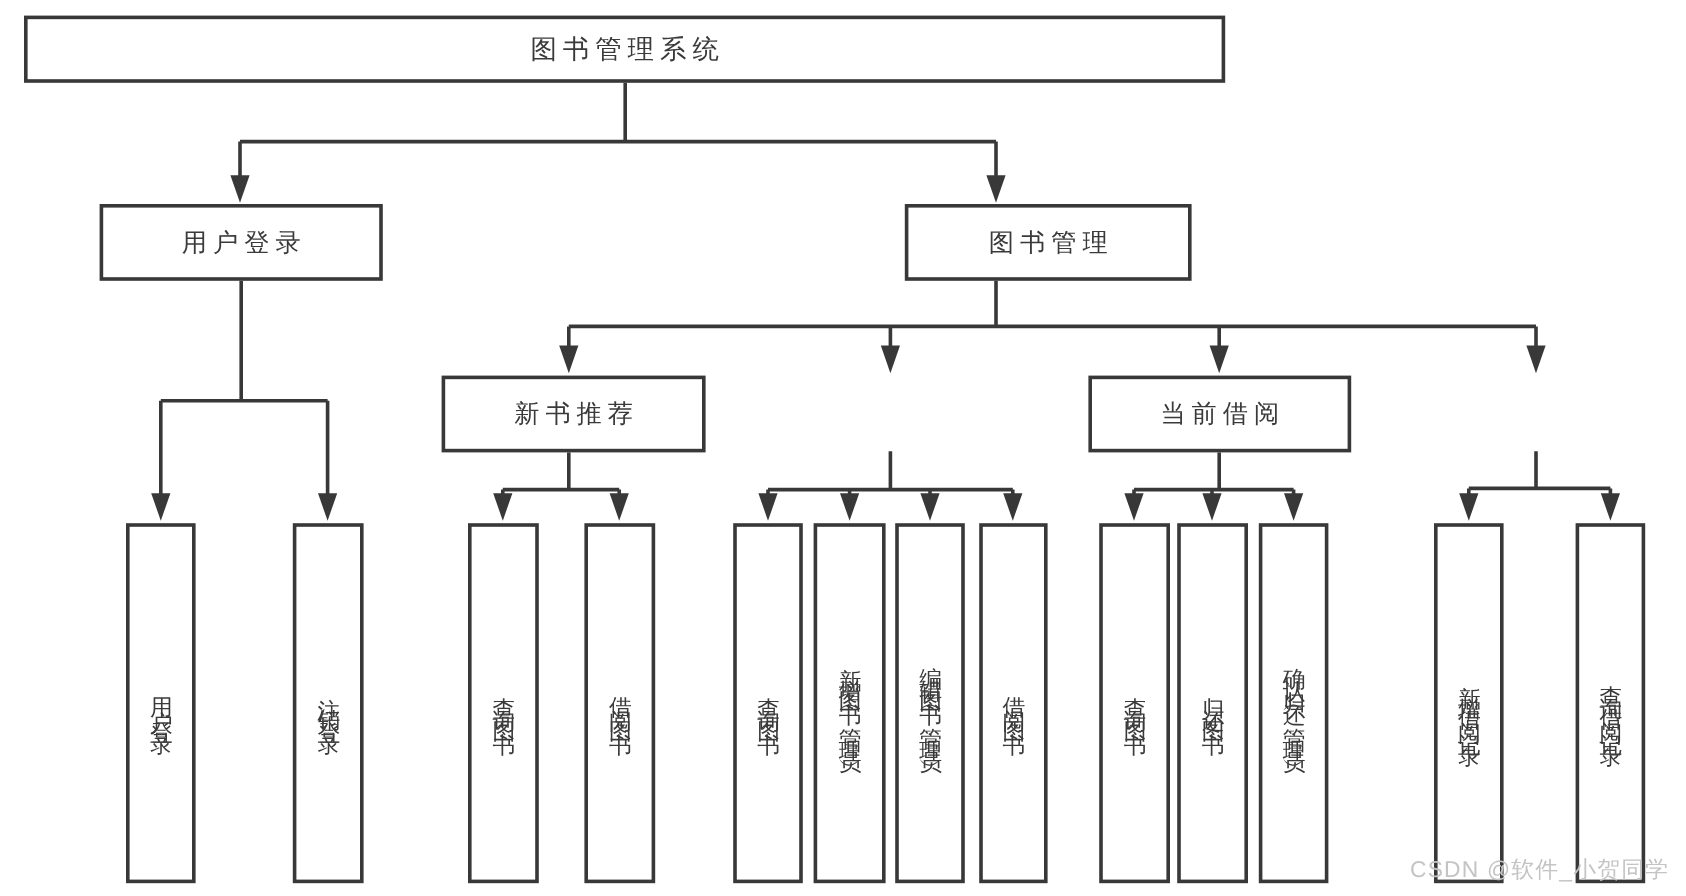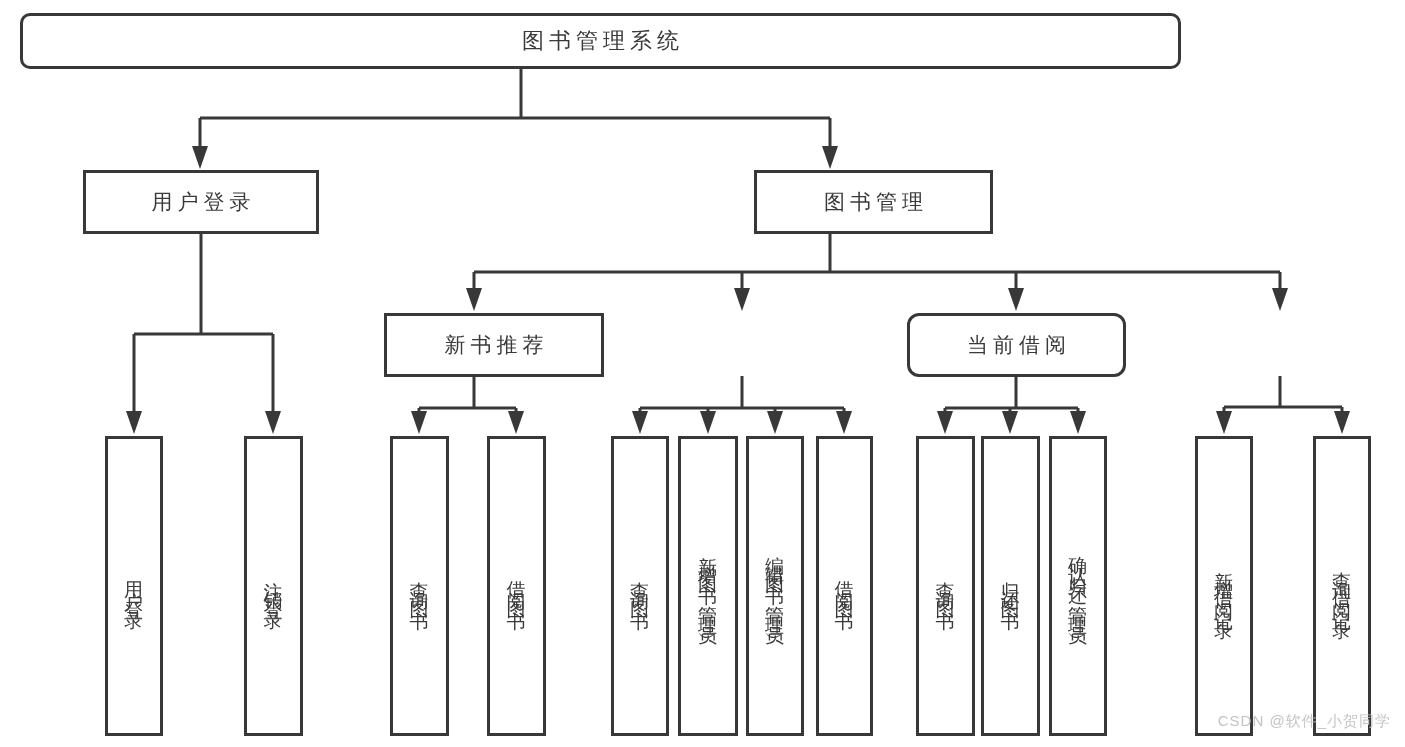--- a/index.html
+++ b/index.html
@@ -20,21 +20,21 @@
     border:3px solid #383838; background:#ffffff;
     display:flex; align-items:center; justify-content:center;
   }
   .leaf .lbl {
     writing-mode:vertical-rl; text-orientation:mixed;
     font-size:19px; letter-spacing:10px; line-height:1;
     color:#3a3a3a; white-space:nowrap;
   }
   .watermark {
     position:absolute; top:712px; right:14px; z-index:5;
-    font-size:15px; letter-spacing:1px; color:#c4c4c4; white-space:nowrap;
+    font-size:19px; letter-spacing:1px; color:#c4c4c4; white-space:nowrap;
   }
 </style>
 </head>
 <body>
 
 <div class="stage">
 
   <svg class="connectors" width="1405" height="747" viewBox="0 0 1405 747">
     <path fill="none" stroke="#383838" stroke-width="3" d="M521 68 V118 M200 118 H830 M200 118 V150 M830 118 V150
              M201 233 V334 M134 334 H273 M134 334 V415 M273 334 V415
@@ -59,35 +59,35 @@
       <polygon points="767,411 783,411 775,434"></polygon>
       <polygon points="836,411 852,411 844,434"></polygon>
       <polygon points="937,411 953,411 945,434"></polygon>
       <polygon points="1002,411 1018,411 1010,434"></polygon>
       <polygon points="1070,411 1086,411 1078,434"></polygon>
       <polygon points="1216,411 1232,411 1224,434"></polygon>
       <polygon points="1334,411 1350,411 1342,434"></polygon>
     </g>
   </svg>
 
-  <div class="node" style="left:20px; top:13px; width:1161px; height:56px; font-size:22px;border-radius:10px;">
+  <div class="node" style="left:20px; top:13px; width:1001px; height:56px; font-size:22px;">
     <span class="lbl">图书管理系统</span>
   </div>
 
   <div class="node" style="left:83px; top:170px; width:236px; height:64px;">
     <span class="lbl">用户登录</span>
   </div>
   <div class="node" style="left:711px; top:170px; width:239px; height:64px;margin-left:43px;">
     <span class="lbl">图书管理</span>
   </div>
 
-  <div class="node" style="left:384px; top:313px; width:220px; height:64px;">
+  <div class="node" style="left:368px; top:313px; width:220px; height:64px;">
     <span class="lbl">新书推荐</span>
   </div>
-  <div class="node" style="left:907px; top:313px; width:219px; height:64px;border-radius:12px;">
+  <div class="node" style="left:907px; top:313px; width:219px; height:64px;">
     <span class="lbl">当前借阅</span>
   </div>
 
   <div class="leaf" style="left:105px; width:58px;">
     <span class="lbl">用户登录</span>
   </div>
   <div class="leaf" style="left:244px; width:59px;">
     <span class="lbl">注销登录</span>
   </div>
 

